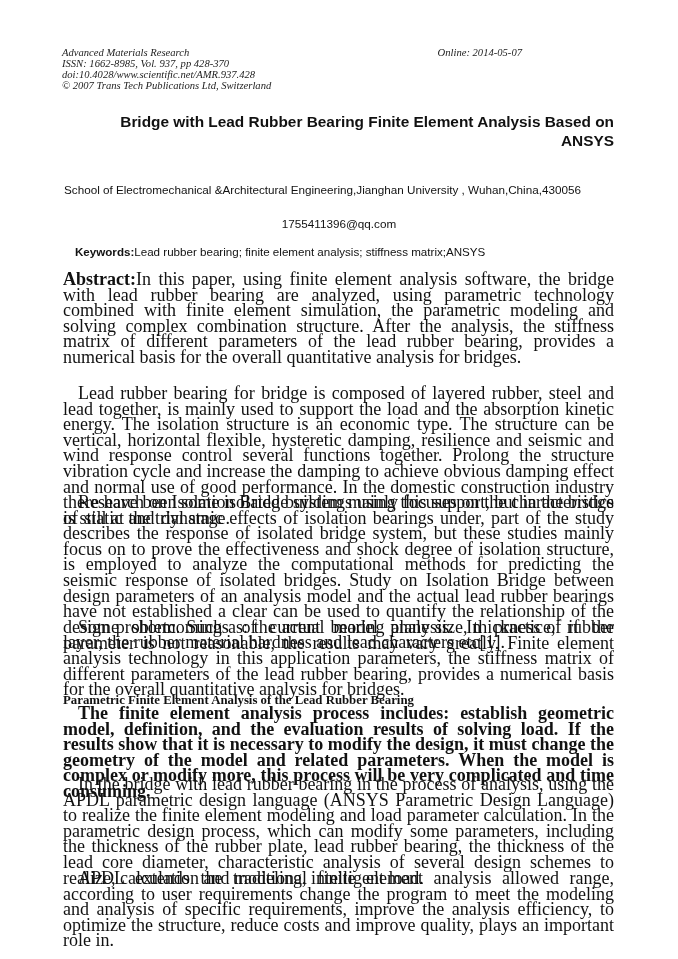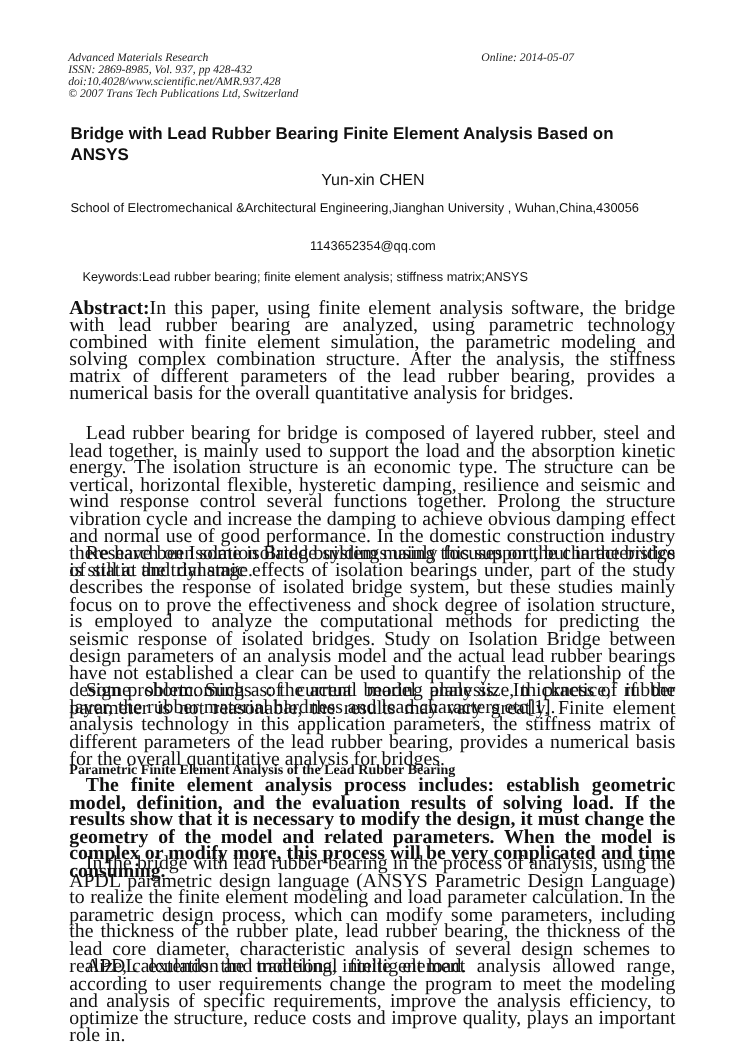--- a/index.html
+++ b/index.html
@@ -1,31 +1,31 @@
 <!DOCTYPE html>
 <html><head>
 <meta charset="utf-8">
 <style>
   html, body { margin: 0; padding: 0; background: #ffffff; }
   body { width: 678px; height: 959px; position: relative; overflow: hidden; color: #111; }
   .page { position: absolute; left: 0; top: 0; width: 586px; height: 959px; background: #fff; margin-top: 32px; }
   .meta { position: absolute; font-family: "Liberation Serif", serif; font-style: italic; font-size: 10.6px; line-height: 11px; color: #222; }
   .meta-left { left: 62px; top: 15px; }
   .meta-right { right: 64px; top: 15px; padding-left: 32px; }
-  .title { position: absolute; left: 64px; width: 550px; top: 80px; text-align: left;
+  .title { position: absolute; left: 64px; width: 550px; top: 80px; text-align: right;
            font-family: "Liberation Sans", sans-serif; font-weight: bold; font-size: 15.4px; line-height: 19px; color: #111; }
   .author { position: absolute; left: 64px; width: 550px; top: 124px; text-align: center;
             font-family: "Liberation Sans", sans-serif; font-size: 14.6px; line-height: 17px; }
   .affil { position: absolute; left: 64px; width: 550px; top: 150px; 
            font-family: "Liberation Sans", sans-serif; font-size: 11.7px; line-height: 16px; }
   .email { position: absolute; left: 64px; width: 550px; top: 184px; text-align: center;
            font-family: "Liberation Sans", sans-serif; font-size: 11.7px; line-height: 15px; }
   .keywords { position: absolute; left: 63px; width: 555px; top: 212px;
               font-family: "Liberation Sans", sans-serif; font-size: 11.6px; line-height: 15px; }
-  .keywords b { font-weight: normal; padding-left: 12px; }
+  .keywords b { font-weight: bold; padding-left: 12px; }
   .para { position: absolute; left: 63px; width: 551px;
           font-family: "Liberation Serif", serif; font-size: 18px; line-height: 15.6px;
           text-align: justify; text-align-last: left; margin: 0; }
   .para.indent { text-indent: 15px; }
   .para b { font-weight: bold; }
   .heading { position: absolute; left: 63px; width: 555px;
              font-family: "Liberation Serif", serif; font-weight: bold; font-size: 12.8px; line-height: 15px; }
   .abstract { top: 240px; }
   .h-intro { top: 334px; }
   .p1 { top: 354px; }
@@ -36,30 +36,29 @@
   .p5 { top: 745px; }
   .p6 { top: 839px; }
 </style>
 </head>
 <body>
 
 <div class="page">
 
   <div class="meta meta-left">
     <div>Advanced Materials Research</div>
-    <div>ISSN: 2869-8985, Vol. 937, pp 428-432</div>
+    <div>ISSN: 1662-8985, Vol. 937, pp 428-370</div>
     <div>doi:10.4028/www.scientific.net/AMR.937.428</div>
     <div>© 2007 Trans Tech Publications Ltd, Switzerland</div>
   </div>
   <div class="meta meta-right">Online: 2014-05-07</div>
 
   <div class="title">Bridge with Lead Rubber Bearing Finite Element Analysis Based on ANSYS</div>
-  <div class="author">Yun-xin CHEN</div>
   <div class="affil">School of Electromechanical &amp;Architectural Engineering,Jianghan University , Wuhan,China,430056</div>
-  <div class="email">1143652354@qq.com</div>
+  <div class="email">1755411396@qq.com</div>
 
   <div class="keywords"><b>Keywords:</b><span>Lead rubber bearing; finite element analysis; stiffness matrix;ANSYS</span></div>
 
   <p class="para abstract"><b>Abstract:</b><span>In this paper, using finite element analysis software, the bridge with lead rubber bearing are analyzed, using parametric technology combined with finite element simulation, the parametric modeling and solving complex combination structure. After the analysis, the stiffness matrix of different parameters of the lead rubber bearing, provides a numerical basis for the overall quantitative analysis for bridges.</span></p>
 
   <p class="para indent p1">Lead rubber bearing for bridge is composed of layered rubber, steel and lead together, is mainly used to support the load and the absorption kinetic energy. The isolation structure is an economic type. The structure can be vertical, horizontal flexible, hysteretic damping, resilience and seismic and wind response control several functions together. Prolong the structure vibration cycle and increase the damping to achieve obvious damping effect and normal use of good performance. In the domestic construction industry there have been some isolated buildings using this support, but in the bridge is still at the trial stage.</p>
   <p class="para indent p2">Research on Isolation Bridge system mainly focuses on the characteristics of static and dynamic effects of isolation bearings under, part of the study describes the response of isolated bridge system, but these studies mainly focus on to prove the effectiveness and shock degree of isolation structure, is employed to analyze the computational methods for predicting the seismic response of isolated bridges. Study on Isolation Bridge between design parameters of an analysis model and the actual lead rubber bearings have not established a clear can be used to quantify the relationship of the design problem. Such as: the actual bearing plane size, thickness of rubber layer, the rubber material hardness and lead characters etc[1].</p>
   <p class="para indent p3">Some shortcomings of current model analysis. In practice, if the parameter is not reasonable, the results may vary greatly. Finite element analysis technology in this application parameters, the stiffness matrix of different parameters of the lead rubber bearing, provides a numerical basis for the overall quantitative analysis for bridges.</p>
 
   <div class="heading h-param">Parametric Finite Element Analysis of the Lead Rubber Bearing</div>

